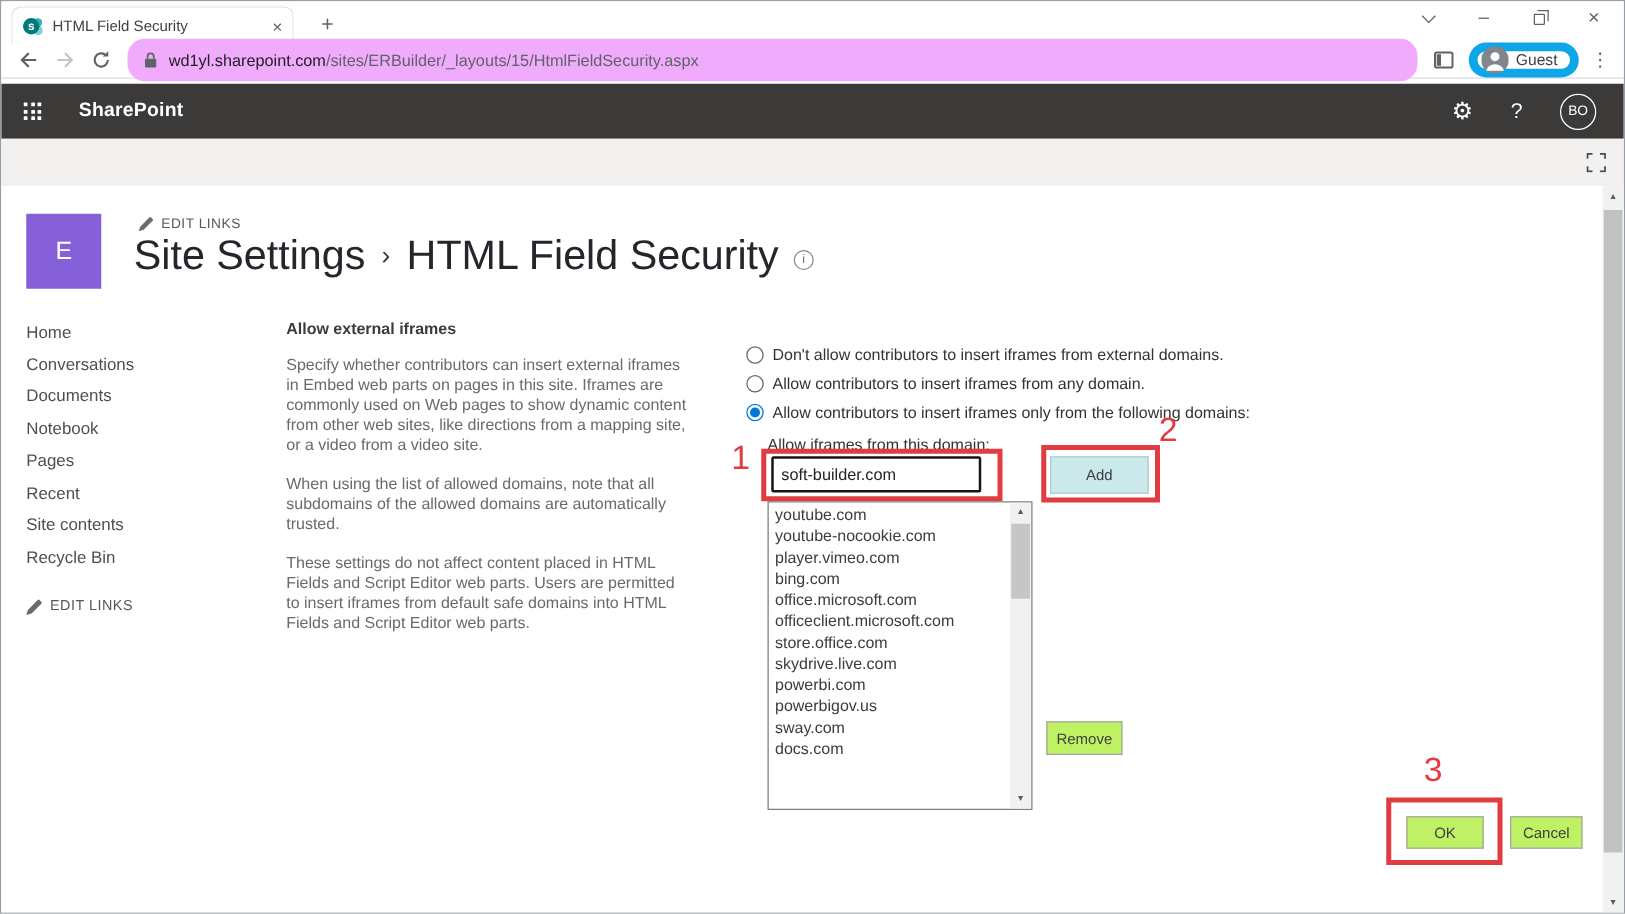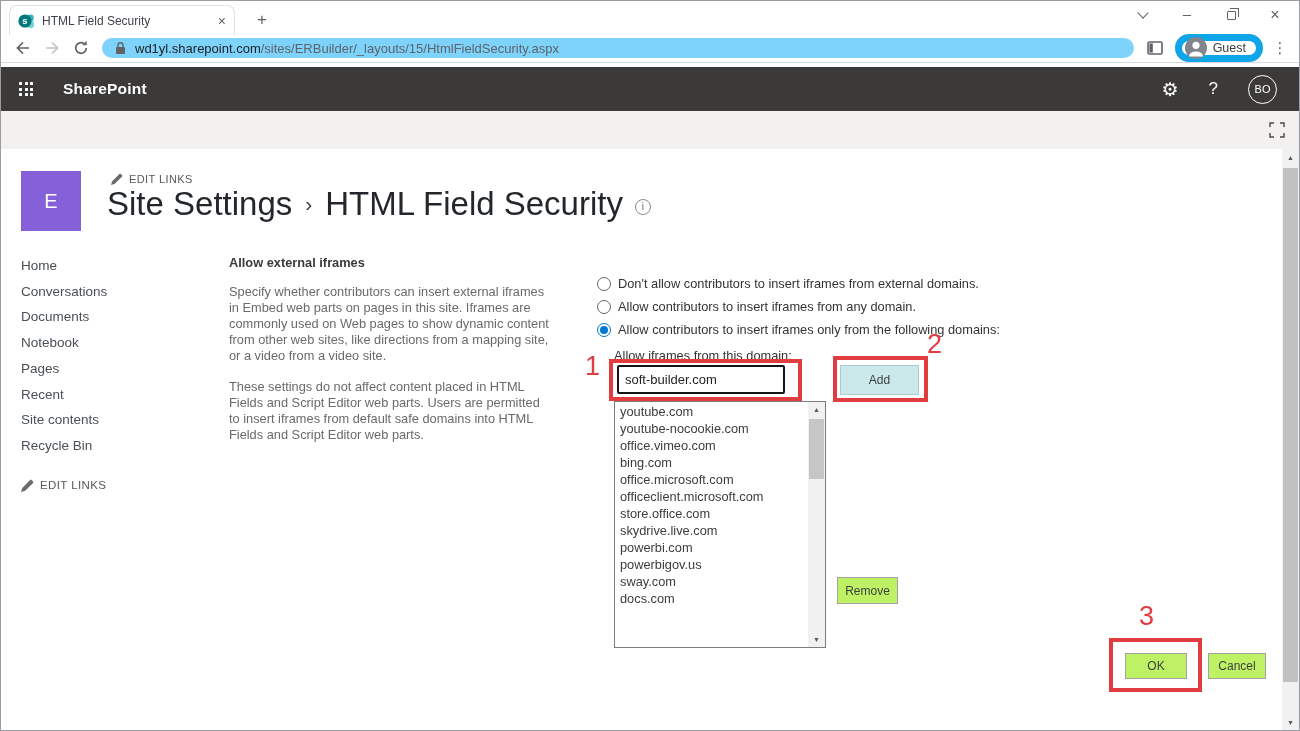--- a/index.html
+++ b/index.html
@@ -22,21 +22,21 @@
   .chev { width:8px; height:8px; border-right:1.6px solid #5f6368; border-bottom:1.6px solid #5f6368;
           transform:rotate(45deg); margin-top:-4px; }
   .minim { font-size:15px; margin-top:-4px; }
   .restore-ic { width:9px; height:9px; border:1.3px solid #5f6368; border-radius:1px; position:relative; background:#fff; }
   .restore-ic::before { content:""; position:absolute; top:-4px; right:-4px; width:8px; height:8px;
           border-top:1.3px solid #5f6368; border-right:1.3px solid #5f6368; }
   .wclose { font-size:16px; }
   .toolbar { position:absolute; top:32px; left:0; right:0; height:30px; display:flex;
              align-items:center; padding:0 8px; gap:2px; }
   .navbtn { width:27px; height:27px; display:flex; align-items:center; justify-content:center; }
-  .omnibox { flex:1; height:20px; margin:0 6px; background:#7dd3fc; border-radius:14px;
+  .omnibox { flex:1; height:34px; margin:0 6px; background:#f0abfc; border-radius:14px;
              display:flex; align-items:center; padding:0 12px; gap:8px; min-width:0; }
   .url { font-size:13px; white-space:nowrap; overflow:hidden; }
   .url .host { color:#202124; }
   .url .path { color:#5f6368; }
   .guest-chip { height:28px; border:7px solid #0ea5e9; border-radius:14px; display:flex;
                 align-items:center; gap:6px; padding:2px 10px 2px 3px; margin:0 4px; }
   .guest-label { font-size:12.5px; color:#3c4043; }
   .kebab { width:22px; text-align:center; font-size:15px; color:#5f6368; }
 
   
@@ -247,20 +247,21 @@
         <svg width="13" height="13" viewBox="0 0 12 12">
           <path d="M0 12l1.2-3.7L8.4.9a1 1 0 0 1 1.4 0l1.3 1.3a1 1 0 0 1 0 1.4L3.9 10.8 0 12z" fill="#6b6b6b"></path>
         </svg>
         <span>EDIT LINKS</span>
       </div>
     </div>
 
     <div class="desc">
       <h3>Allow external iframes</h3>
       <p>Specify whether contributors can insert external iframes in Embed web parts on pages in this site. Iframes are commonly used on Web pages to show dynamic content from other web sites, like directions from a mapping site, or a video from a video site.</p>
+      <p>When using the list of allowed domains, note that all subdomains of the allowed domains are automatically trusted.</p>
       <p>These settings do not affect content placed in HTML Fields and Script Editor web parts. Users are permitted to insert iframes from default safe domains into HTML Fields and Script Editor web parts.</p>
     </div>
 
     <div class="radios">
       <div class="radio-row">
         <span class="radio"></span>
         <span class="radio-label">Don't allow contributors to insert iframes from external domains.</span>
       </div>
       <div class="radio-row">
         <span class="radio"></span>
@@ -279,21 +280,21 @@
     <input class="domain-input" type="text" value="soft-builder.com" style="">
 
     <div class="redbox" id="redbox2"></div>
     <button class="btn btn-add">Add</button>
     <div class="annot" style="left:926px;top:180px;">2</div>
 
     <div class="listbox">
       <ul>
         <li>youtube.com</li>
         <li>youtube-nocookie.com</li>
-        <li>office.vimeo.com</li>
+        <li>player.vimeo.com</li>
         <li>bing.com</li>
         <li>office.microsoft.com</li>
         <li>officeclient.microsoft.com</li>
         <li>store.office.com</li>
         <li>skydrive.live.com</li>
         <li>powerbi.com</li>
         <li>powerbigov.us</li>
         <li>sway.com</li>
         <li>docs.com</li>
       </ul>

